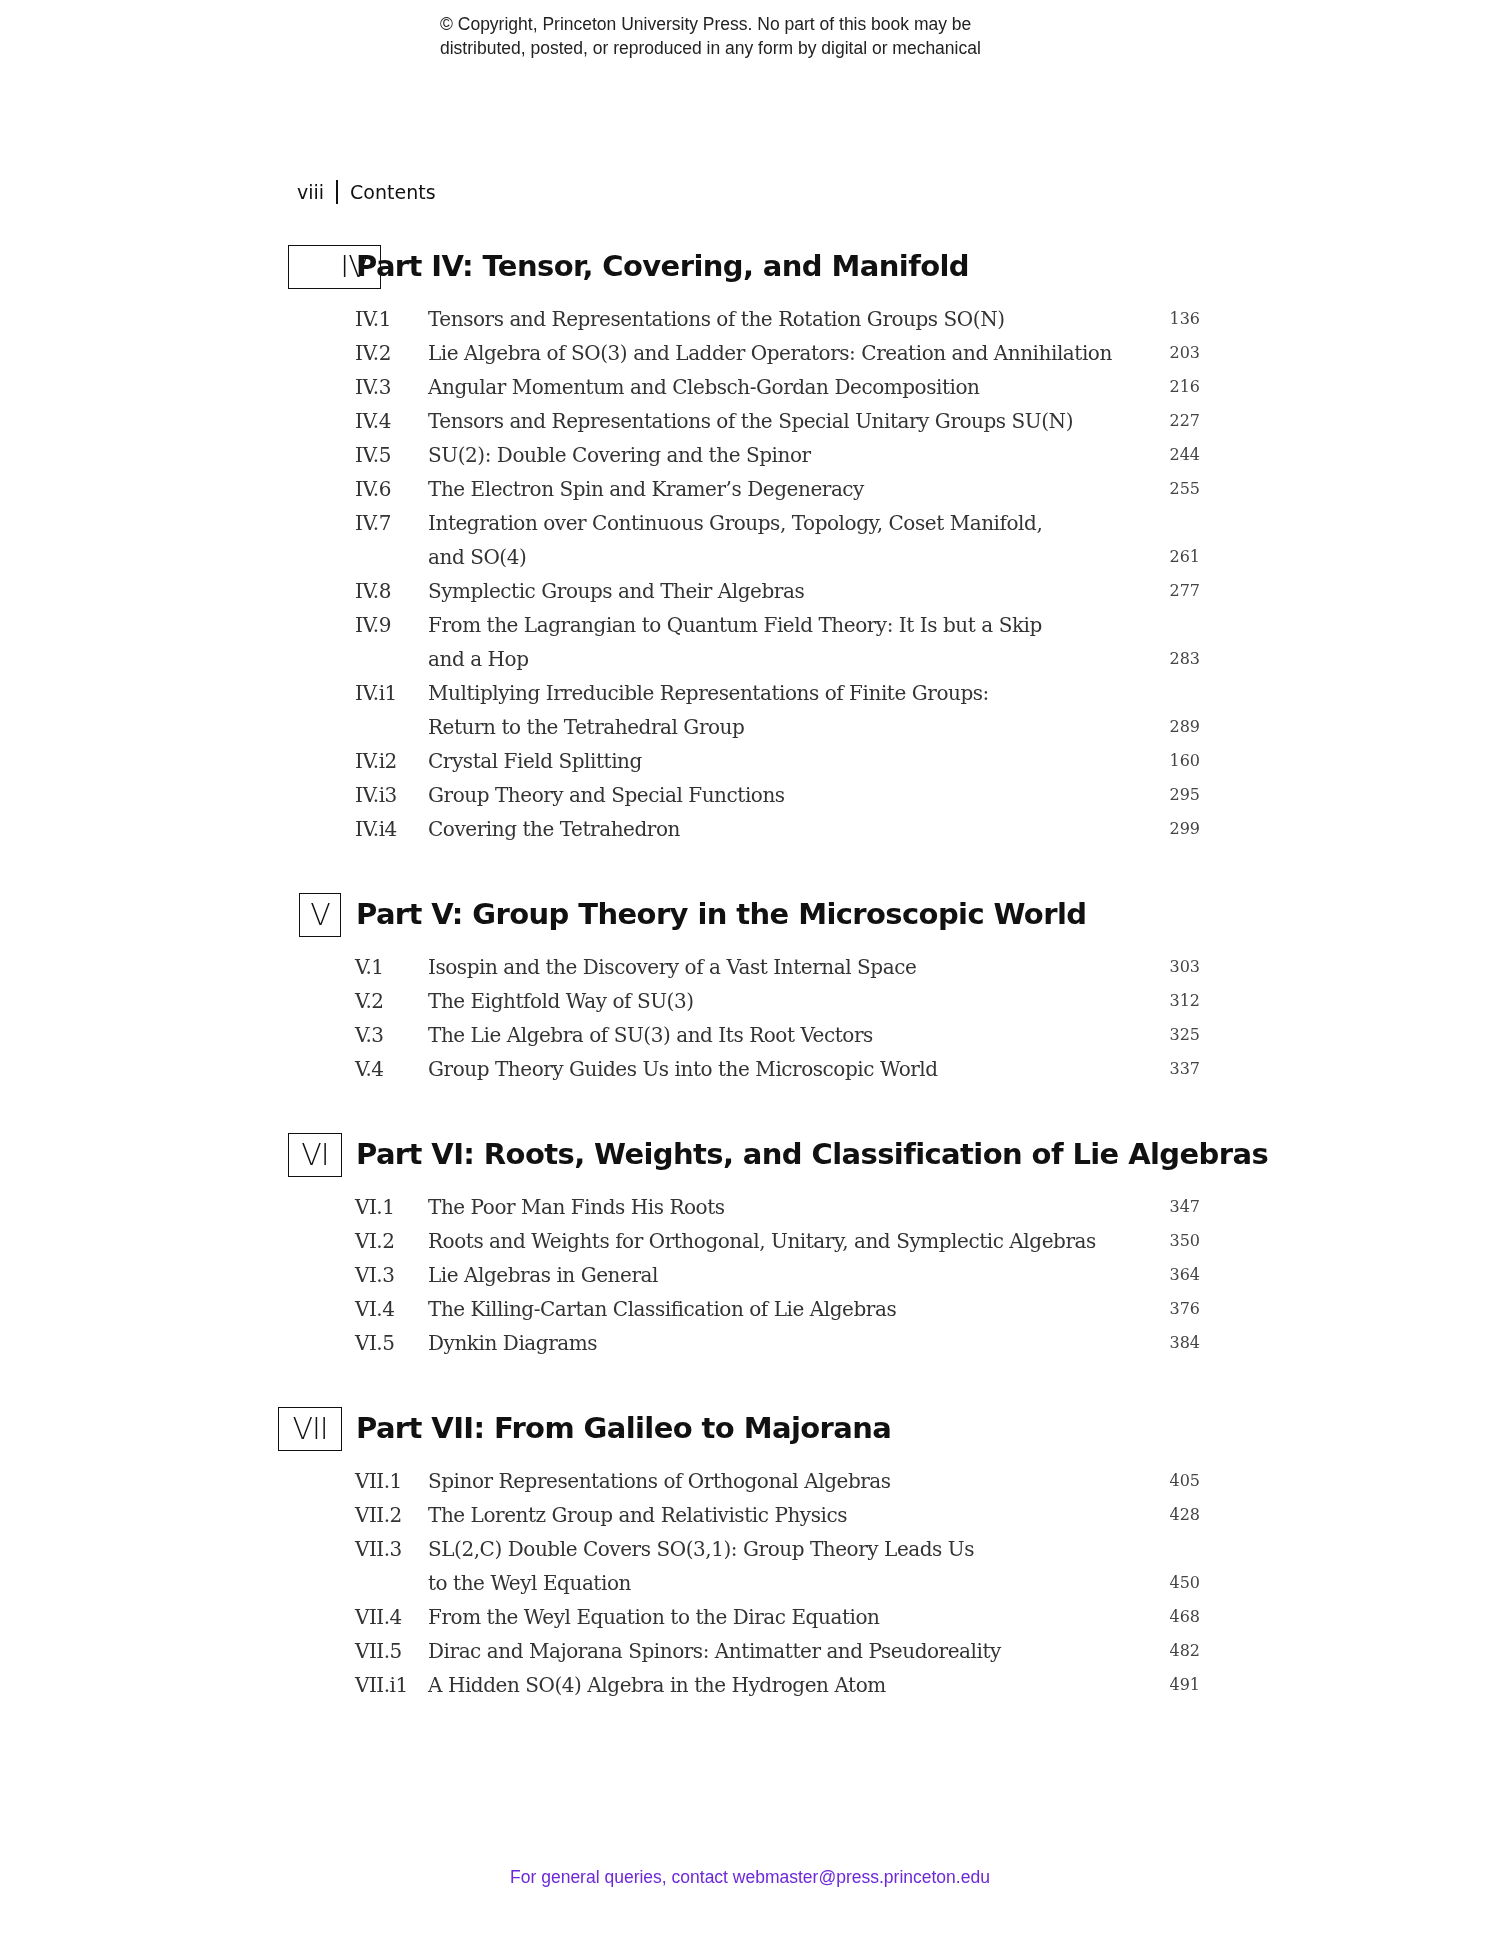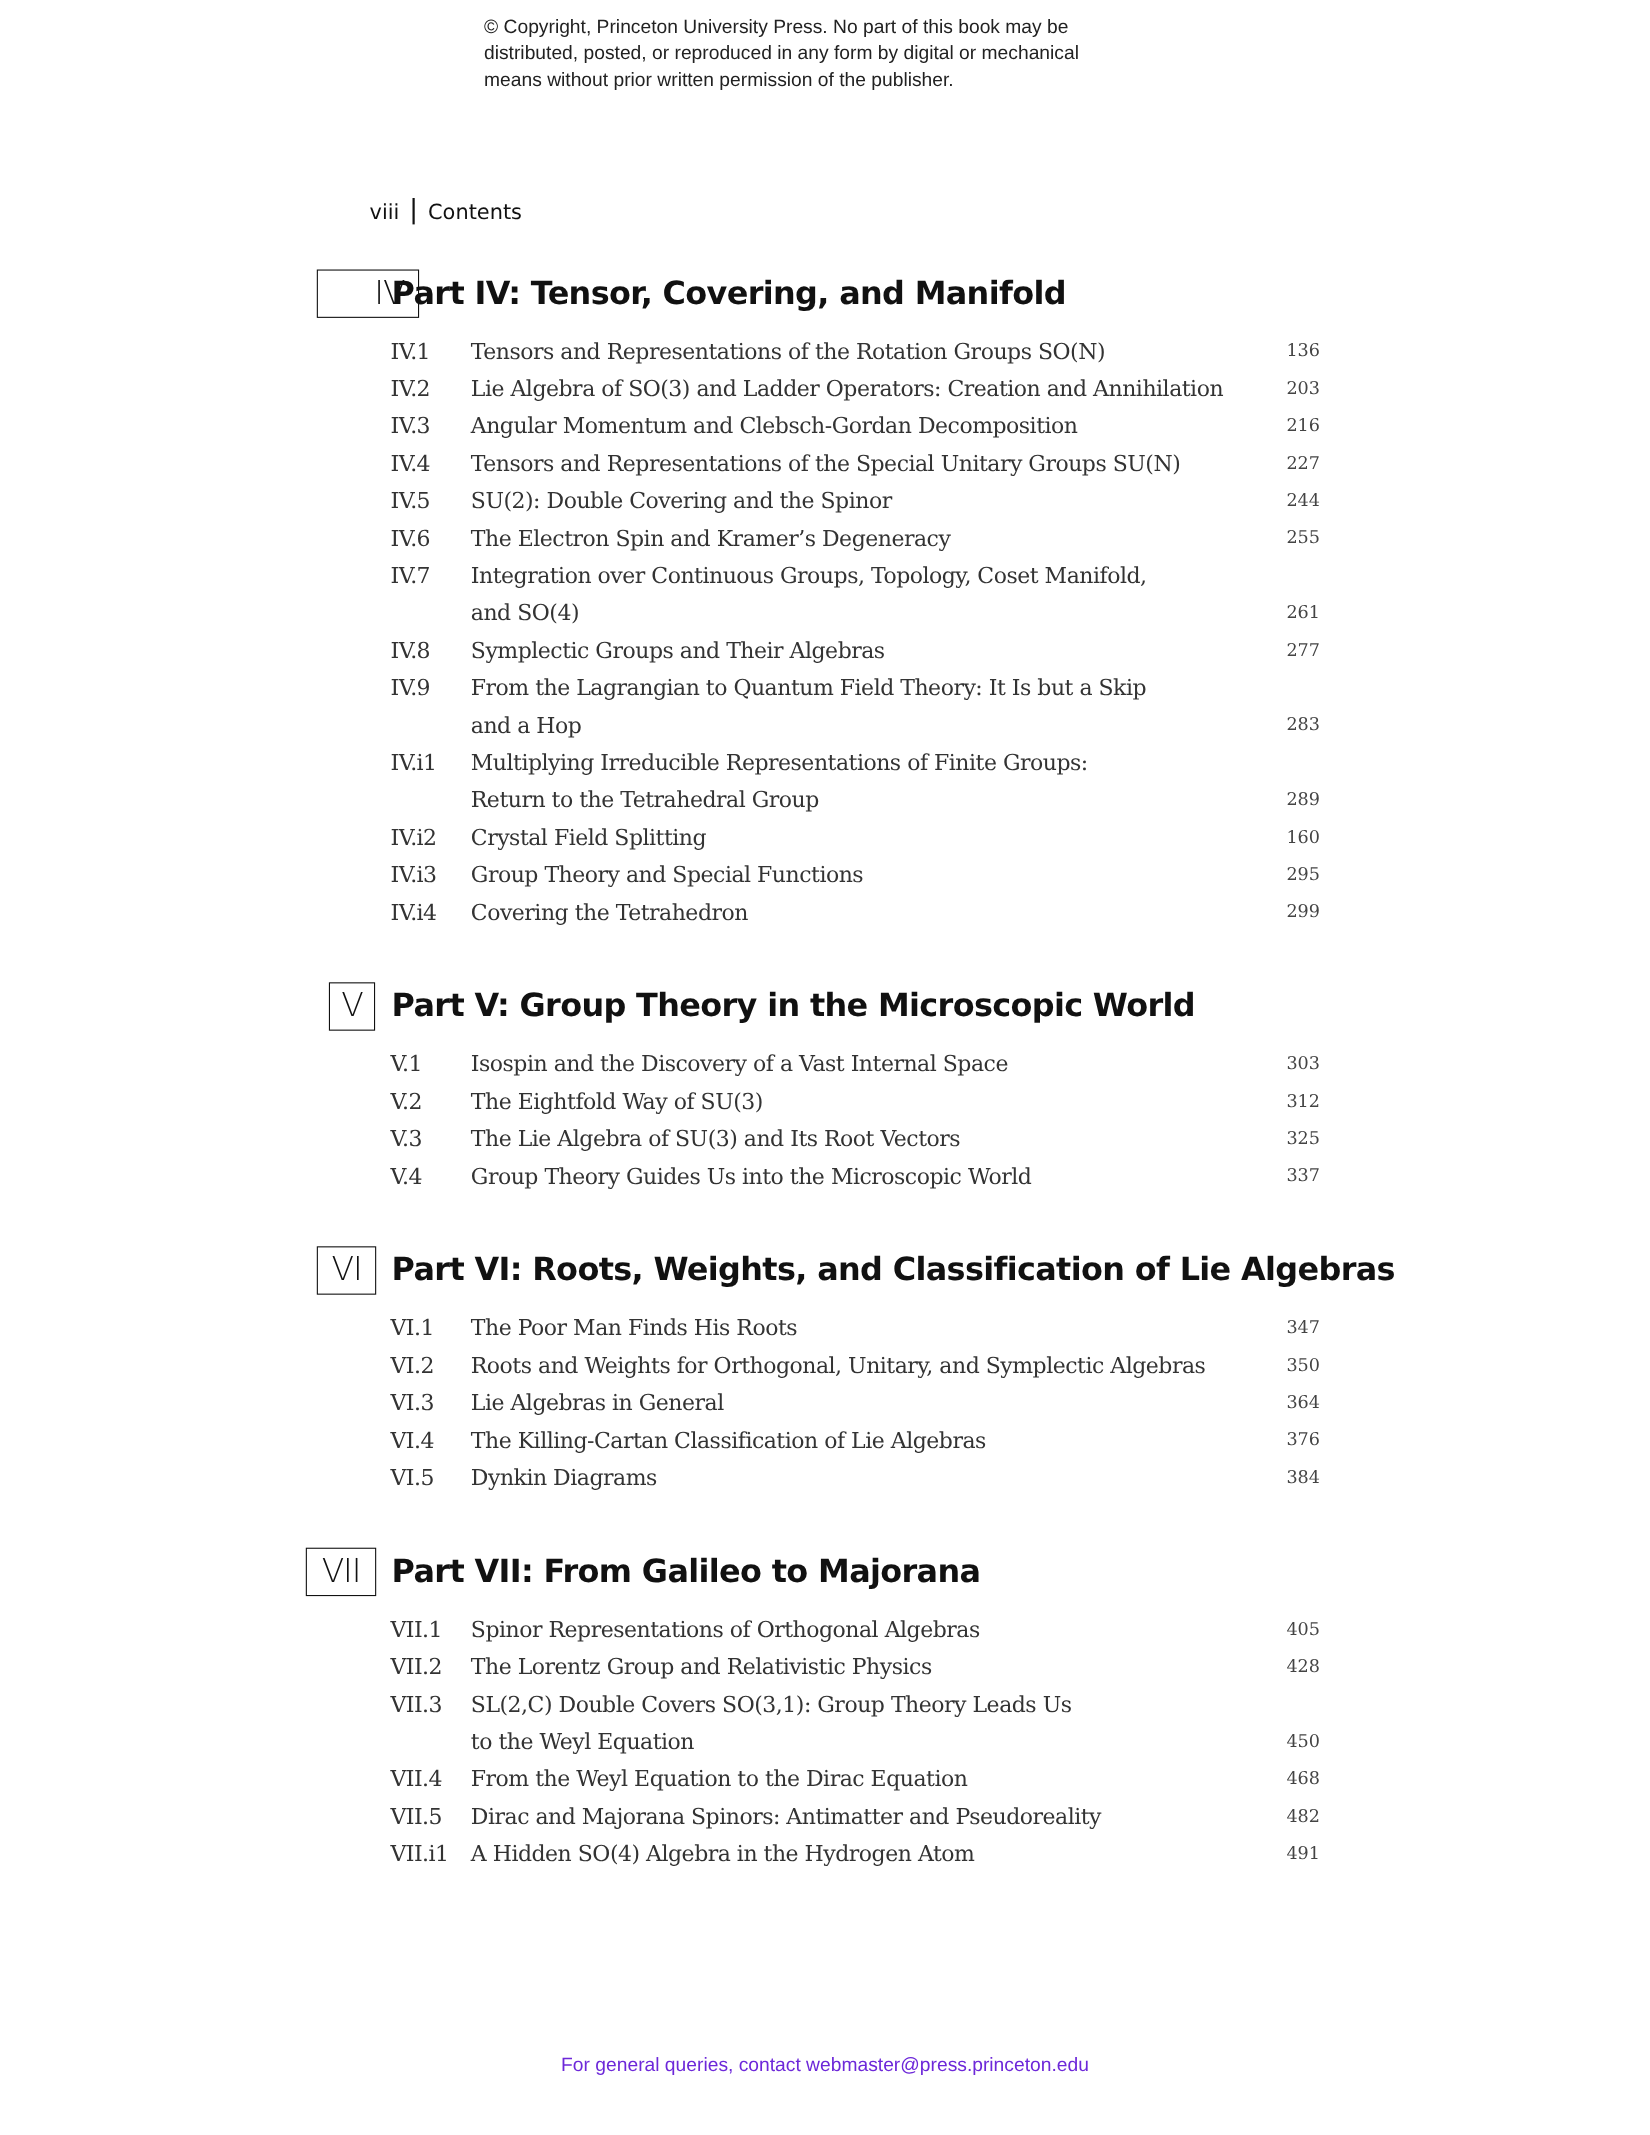--- a/index.html
+++ b/index.html
@@ -7,21 +7,21 @@
   .copyright {
     position: absolute; left: 440px; top: 12px; width: 640px;
     font-family: "Liberation Sans", sans-serif; font-size: 17.5px; line-height: 24px; color: #222;
   }
   .footer {
     position: absolute; left: 0; width: 1500px; top: 1846px; text-align: center;
     font-family: "Liberation Sans", sans-serif; font-size: 17.5px; color: #6d28d9; margin-top: 21px;
   }
   .running-head {
     position: absolute; left: 297px; top: 180px;
-    font-family: "DejaVu Sans", sans-serif; font-size: 19px; color: #111; margin-left: 39px;
+    font-family: "DejaVu Sans", sans-serif; font-size: 19px; color: #111;
   }
   .running-head .bar { display: inline-block; width: 2px; height: 24px; background: #111; margin: 0 12px; vertical-align: -5px; }
   .part { position: absolute; left: 0; width: 1500px; }
   .part-box {
     position: absolute; border: 1.5px solid #111; height: 42px; top: -3px;
     font-family: "DejaVu Sans", sans-serif; font-weight: 200; font-size: 30px; line-height: 42px; text-align: center; color: #111;
     letter-spacing: -1px;
   }
   .part-title {
     position: absolute; left: 356px; top: 0;
@@ -34,21 +34,20 @@
   .entry .title { position: absolute; left: 428px; white-space: nowrap; letter-spacing: -0.45px; }
   .entry .title2 { position: absolute; left: 428px; top: 34px; white-space: nowrap; letter-spacing: -0.45px; }
   .entry .page { position: absolute; right: 300px; font-size: 16px; color: #444; }
 </style>
 </head>
 <body>
 
 <div class="copyright">
   <div>© Copyright, Princeton University Press. No part of this book may be</div>
   <div>distributed, posted, or reproduced in any form by digital or mechanical</div>
-  <div>means without prior written permission of the publisher.</div>
 </div>
 
 <div class="running-head">
   <span>viii</span><span class="bar"></span><span>Contents</span>
 </div>
 
 <div class="part" style="top:248px;">
   <div class="part-box" style="left:288px;width:52px;padding-left:39px;">IV</div>
   <div class="part-title">Part IV: Tensor, Covering, and Manifold</div>
 </div>

